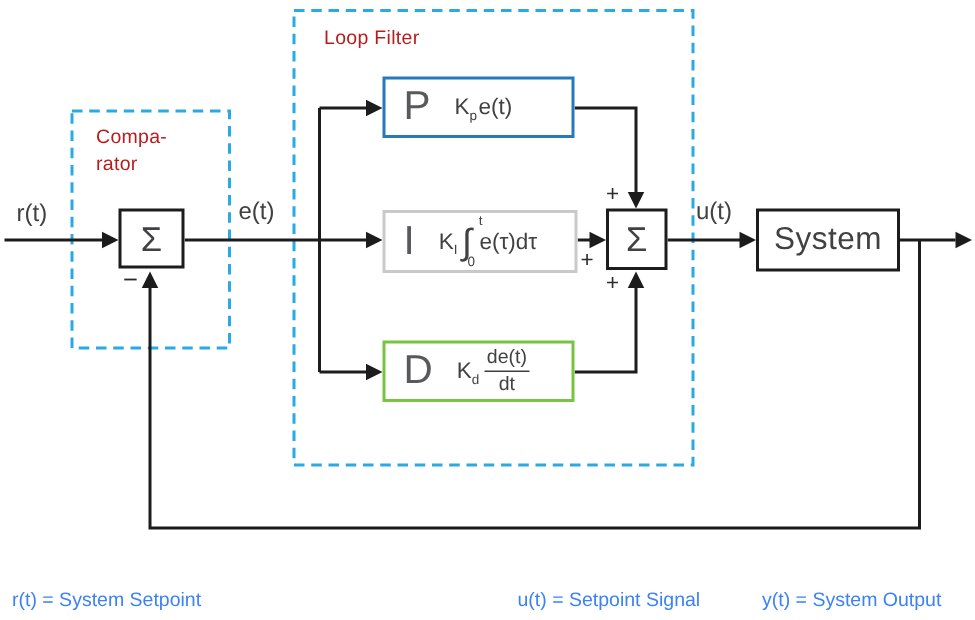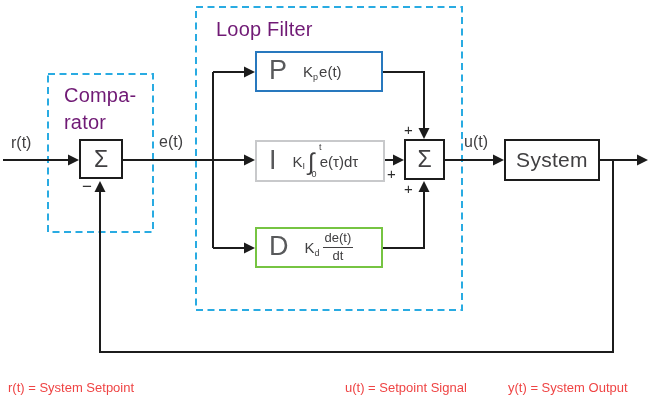--- a/index.html
+++ b/index.html
@@ -31,23 +31,23 @@
   .int-sup{position:absolute;top:-7px;right:-2px;font-size:9px;}
   .int-sub{position:absolute;bottom:-6px;right:3px;font-size:9px;}
 
   
   .frac{display:inline-flex;flex-direction:column;align-items:center;font-size:13px;line-height:1.15;margin-left:2px;}
   .frac-num{border-bottom:1.4px solid #414042;padding:0 2px 1px 2px;}
   .frac-den{padding-top:1px;}
 
   
   .sig-label{position:absolute;font-size:16px;color:#414042;}
-  .box-title{position:absolute;font-size:20px;color:#701a75;line-height:1.35;letter-spacing:.2px;}
+  .box-title{position:absolute;font-size:13px;color:#b91c1c;line-height:1.35;letter-spacing:.2px;}
   .sign{position:absolute;font-size:15px;color:#2b2b2b;line-height:1;}
-  .legend-item{position:absolute;top:380px;font-size:13px;color:#ef4444;white-space:nowrap;}
+  .legend-item{position:absolute;top:392px;font-size:13px;color:#3b82f6;white-space:nowrap;}
 </style>
 </head>
 <body>
 
 <div class="stage">
 
   <svg class="layer" width="650" height="413" viewBox="0 0 650 413">
 
     <rect x="48" y="74" width="105" height="158" fill="none" stroke="#29ABE2" stroke-width="2" stroke-dasharray="7 4.5"></rect>
     <rect x="196" y="7" width="266" height="303" fill="none" stroke="#29ABE2" stroke-width="2" stroke-dasharray="7 4.5"></rect>

